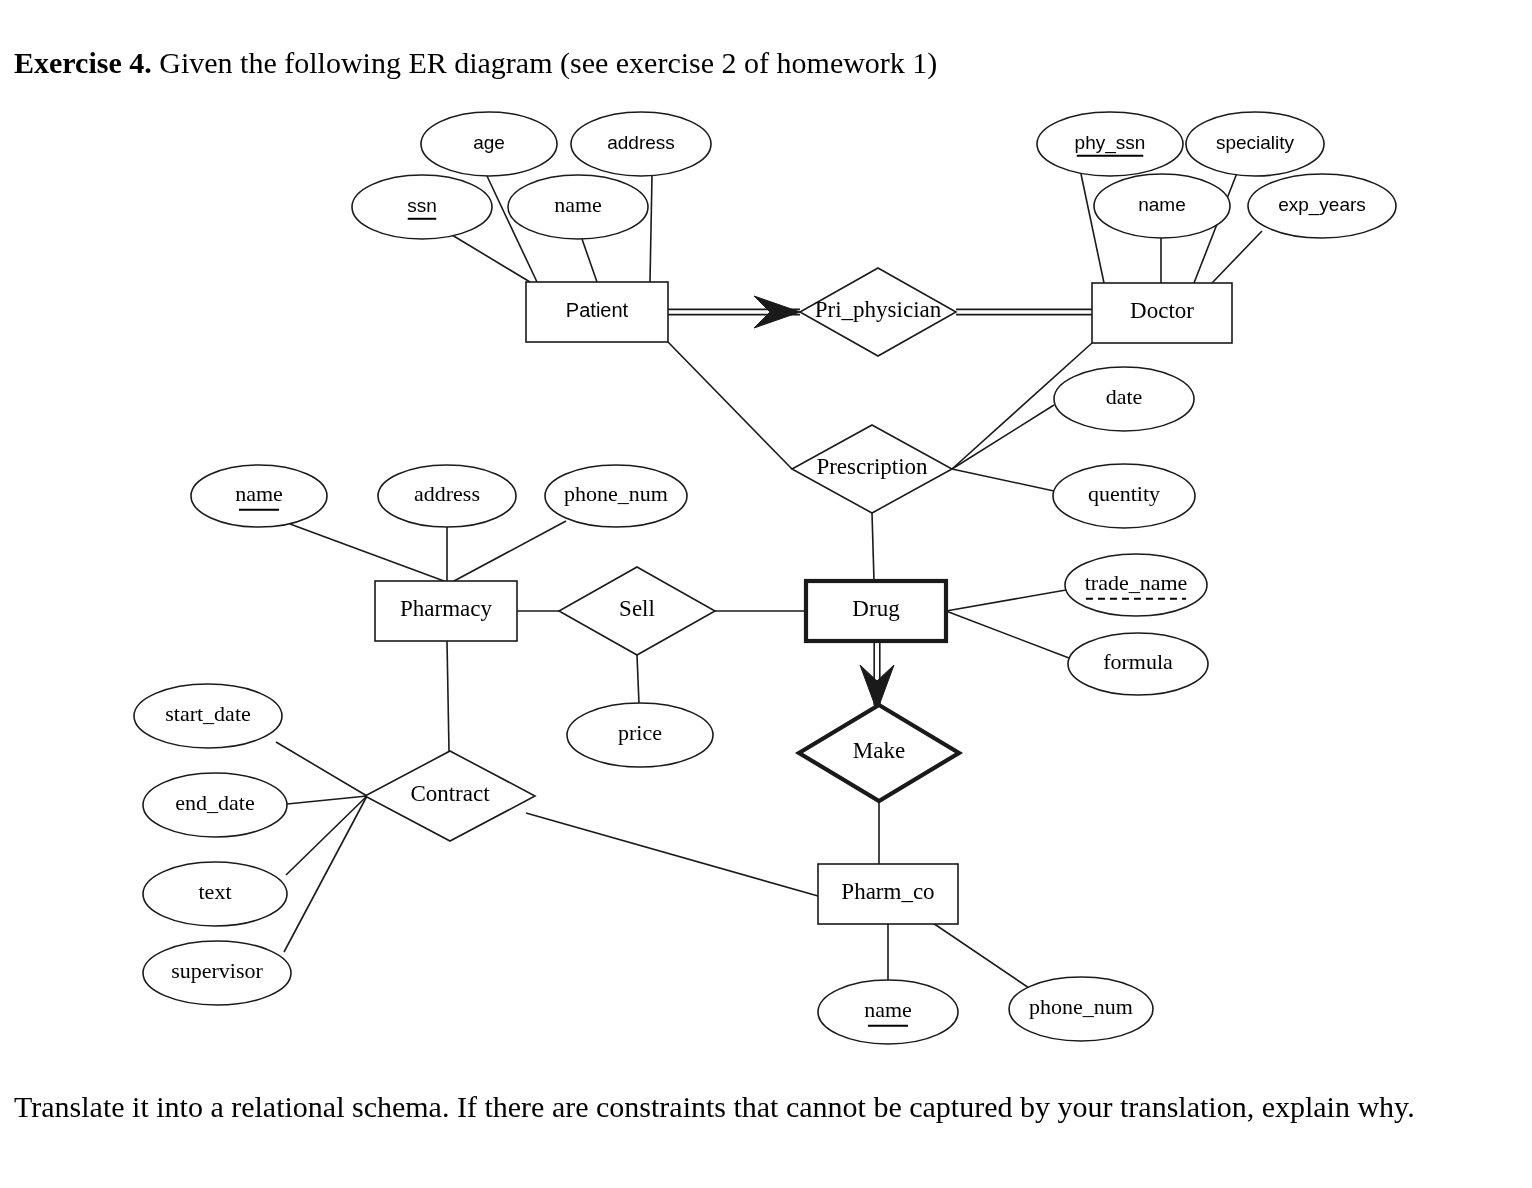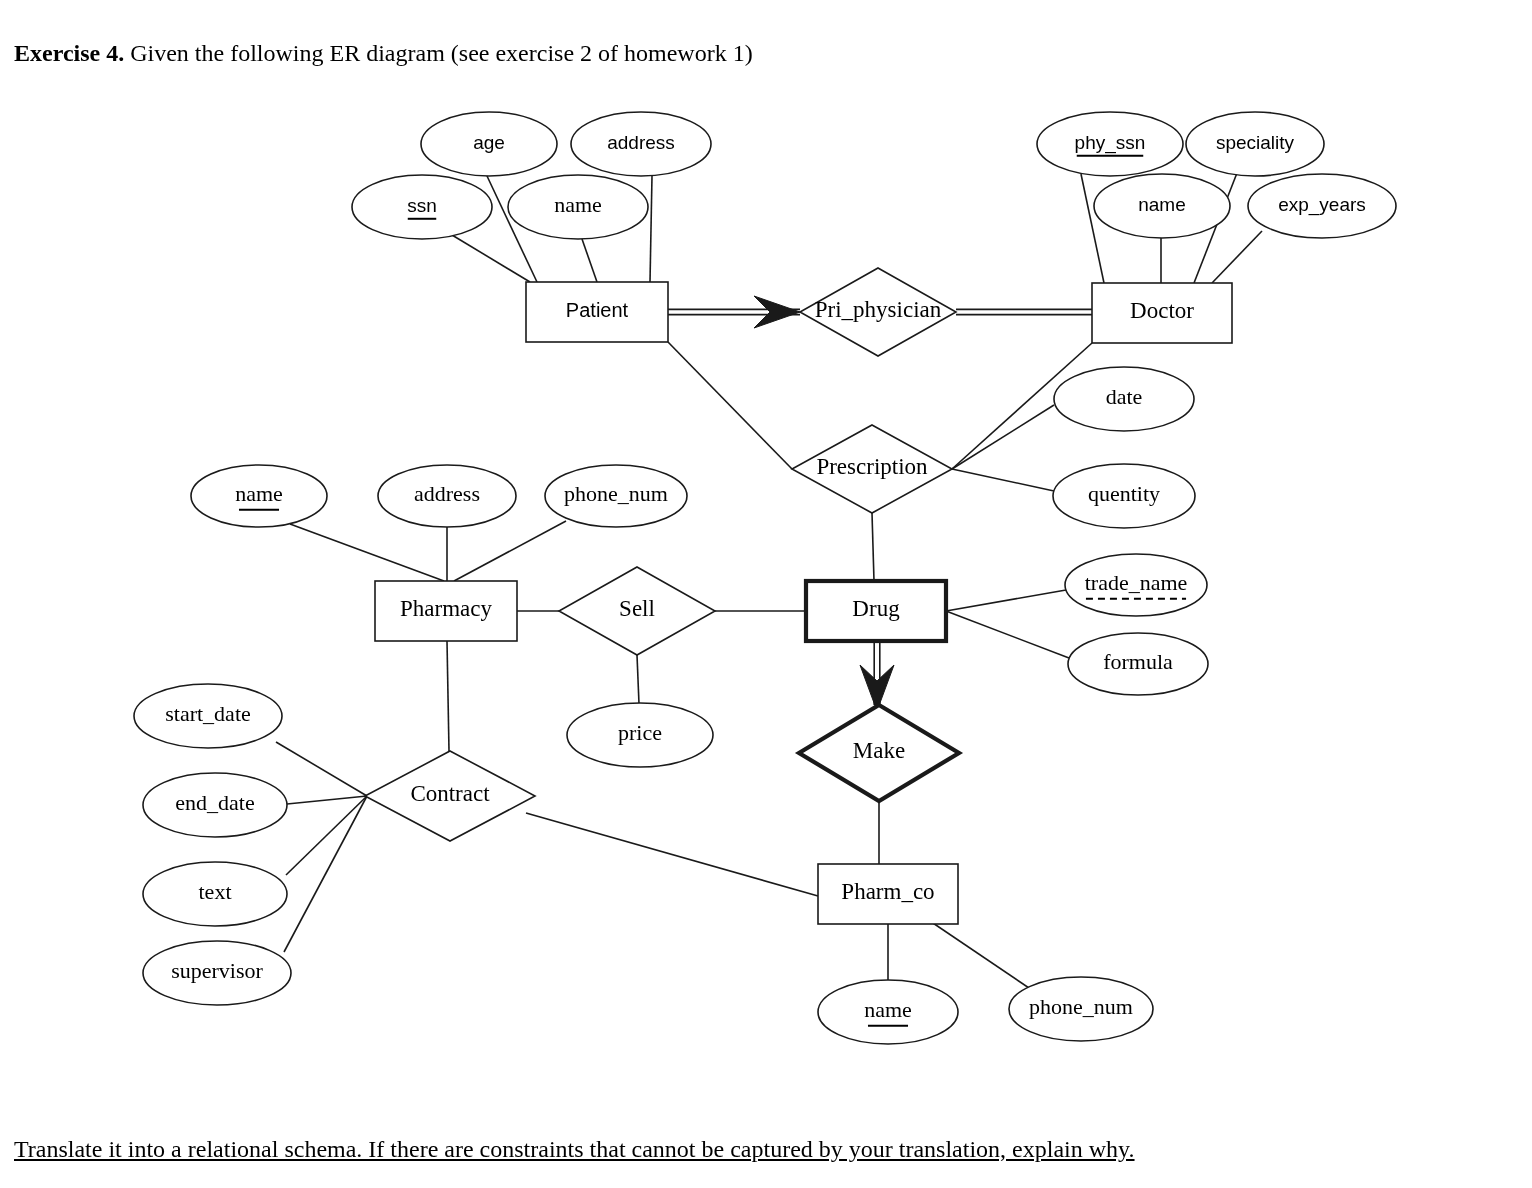--- a/index.html
+++ b/index.html
@@ -13,31 +13,30 @@
     position: relative;
     font-family: "Liberation Serif", serif;
     color: #000000;
     overflow: hidden;
   }
   .prose {
     position: absolute;
     left: 14px;
     right: 16px;
     font-family: "Liberation Serif", serif;
-    font-size: 24px;
+    font-size: 30px;
     line-height: 1.42;
     color: #000;
   }
   #exercise-heading { top: 12px; }
   #exercise-heading .lead { font-weight: bold; }
   #closing-instruction {
-    top: 1108px;
+    top: 1056px;
     text-align: justify;
     text-align-last: left;
-    text-decoration: underline;
   }
   #er-diagram {
     position: absolute;
     left: 0;
     top: 60px;
     width: 1532px;
     height: 1010px;
     display: block;
   }
   svg text {

